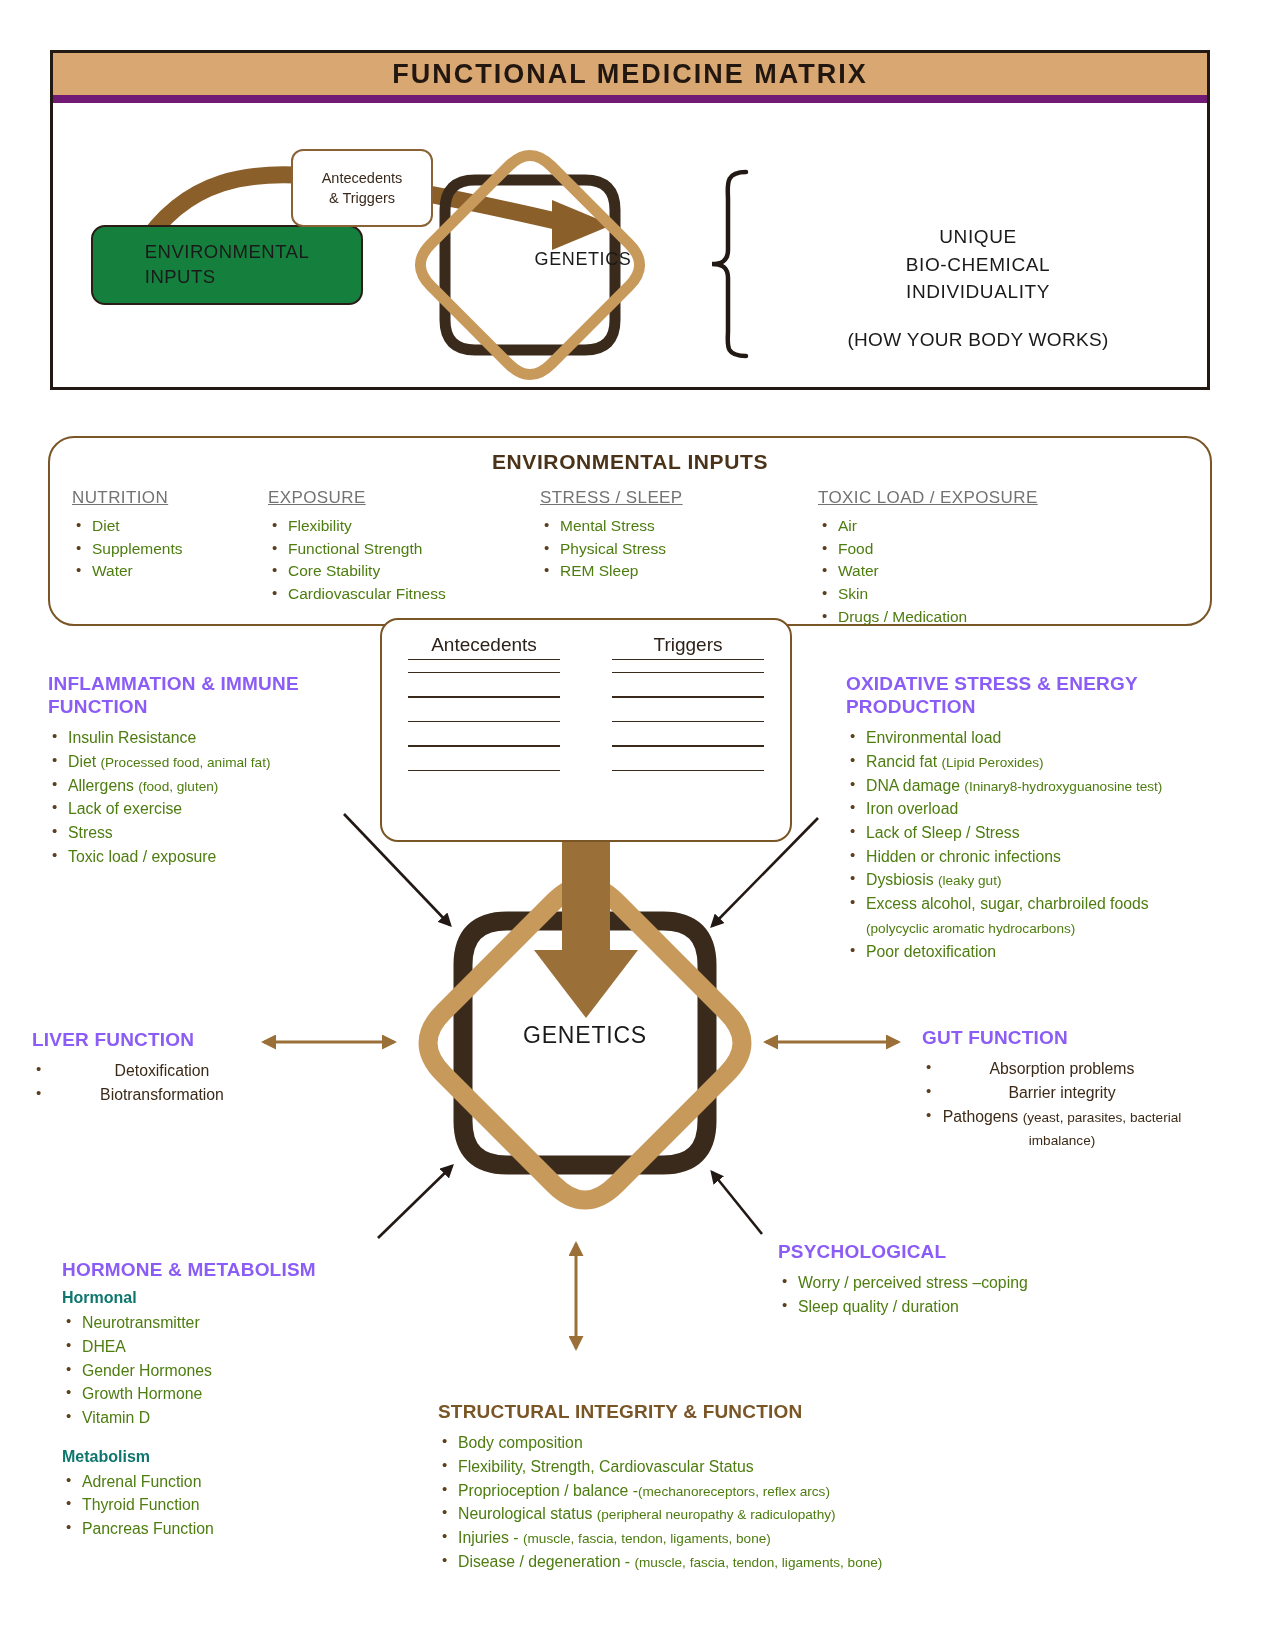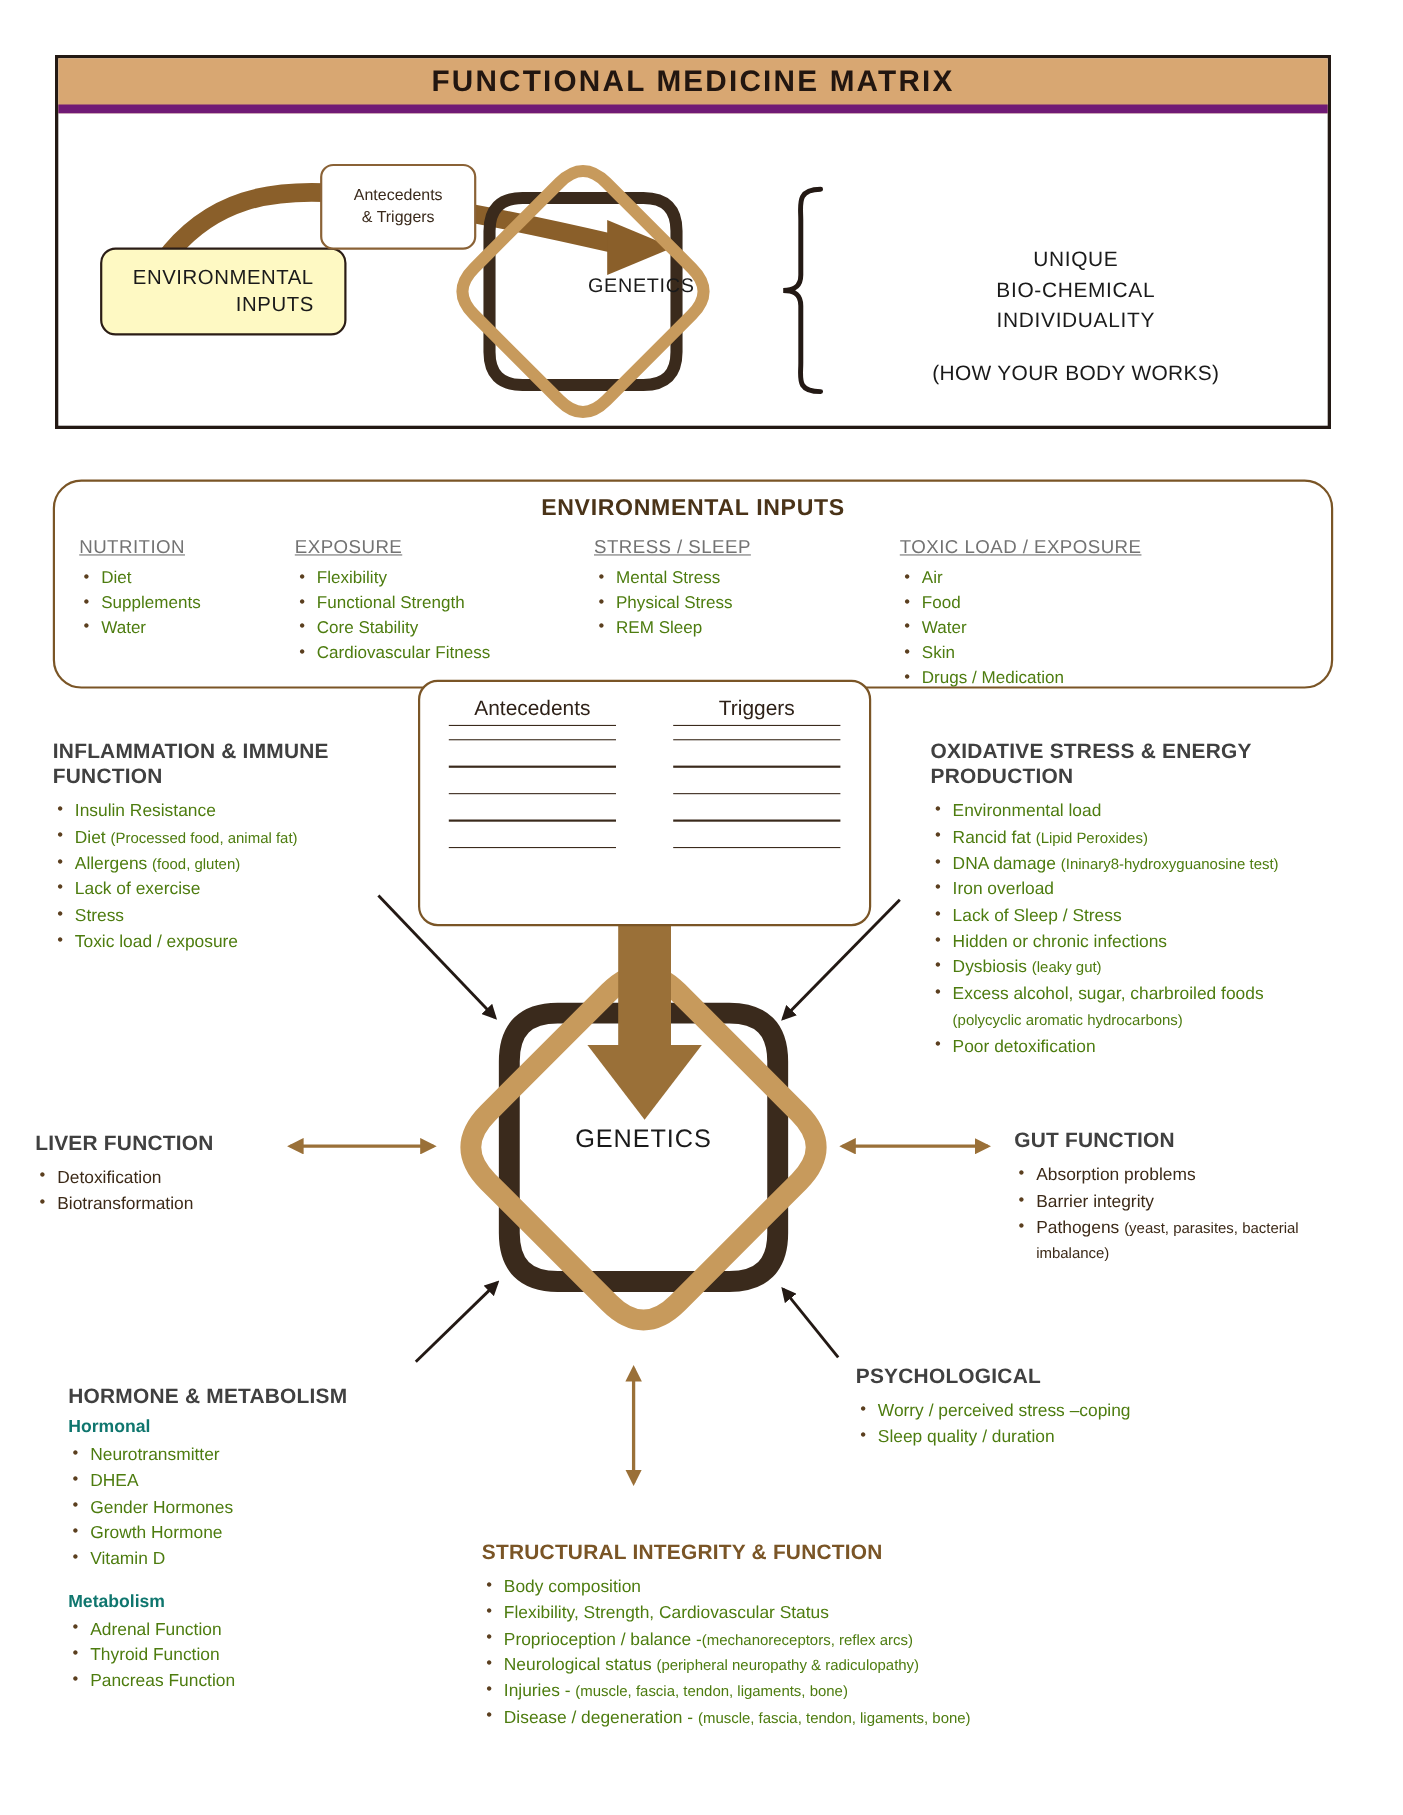--- a/index.html
+++ b/index.html
@@ -28,26 +28,26 @@
     border-bottom: 8px solid #701a75;
     display: flex; align-items: center; justify-content: center;
     font-size: 27px;
     font-weight: bold;
     letter-spacing: 2px;
     color: #221610;
   }
   .env-box {
     position: absolute;
     left: 38px; top: 172px;
-    width: 224px; height: 80px;
+    width: 272px; height: 80px;
     border: 2.5px solid #2b1d16;
     border-radius: 14px;
-    background: #fef9c3;
+    background: #15803d;
     display: flex; align-items: center; justify-content: center;
-    text-align: right;
+    text-align: left;
     font-size: 18.5px;
     line-height: 1.35;
     letter-spacing: .5px;
     z-index: 4;
   }
   .ant-box {
     position: absolute;
     left: 238px; top: 96px;
     width: 142px; height: 78px;
     border: 2px solid #8a6236;
@@ -194,39 +194,39 @@
   
   .blk { position: absolute; z-index: 4; }
   .blk h3 {
     margin: 0 0 8px 0;
     font-size: 19px;
     font-weight: bold;
     line-height: 1.22;
     letter-spacing: .2px;
   }
   .blk h3.brown { color: #7a5526; margin-top: 26px; }
-  .blk h3.dark { color: #404040; }
+  .blk h3.dark { color: #8b5cf6; }
   .blk .sub {
     font-size: 16px;
     font-weight: bold;
     margin: 0 0 4px 0;
     color: #0f766e;
   }
   .blk ul.plain li { font-size: 15.8px; line-height: 1.5; }
   .blk ul.plain li .small { font-size: 13.6px; }
 
   #blk-inflammation { left: 48px; top: 672px; width: 310px; }
   #blk-oxidative    { left: 846px; top: 672px; width: 322px; }
   #blk-liver        { left: 32px;  top: 1028px; width: 240px; }
   #blk-gut          { left: 922px; top: 1026px; width: 260px; }
   #blk-hormone      { left: 62px;  top: 1258px; width: 300px; }
   #blk-psych        { left: 778px; top: 1240px; width: 320px; }
   #blk-structural   { left: 438px; top: 1374px; width: 600px; }
 
-  #blk-liver ul.plain li, #blk-gut ul.plain li { color: #3c2a18; }
+  #blk-liver ul.plain li, #blk-gut ul.plain li { color: #3c2a18; text-align: center; }
   .blk ul.plain li:before { color: #5b3f1f; }
 </style>
 </head>
 <body>
 
 <svg class="svg-layer" viewBox="0 0 1275 1650">
   <defs>
     <marker id="arrowDark" viewBox="0 0 10 10" refX="8" refY="5" markerWidth="5.2" markerHeight="5.2" orient="auto">
       <path d="M0,0 L10,5 L0,10 z" fill="#231914"></path>
     </marker>

